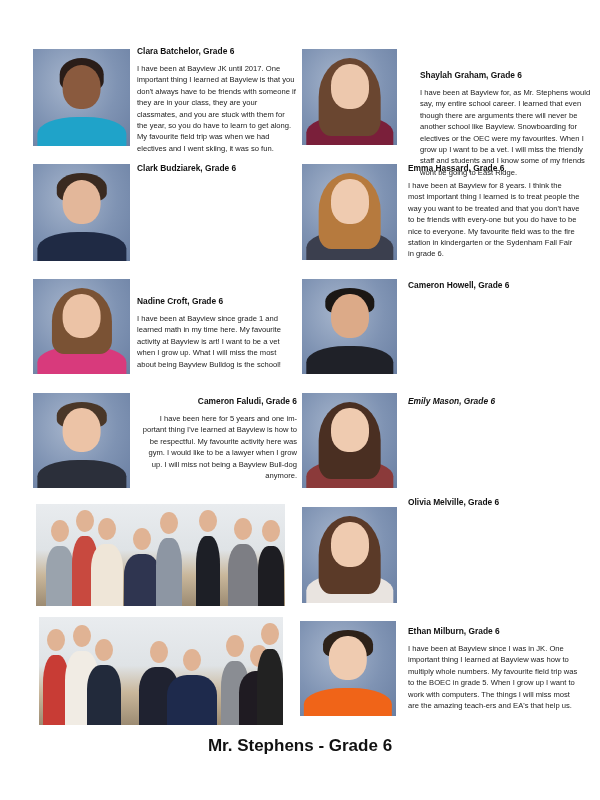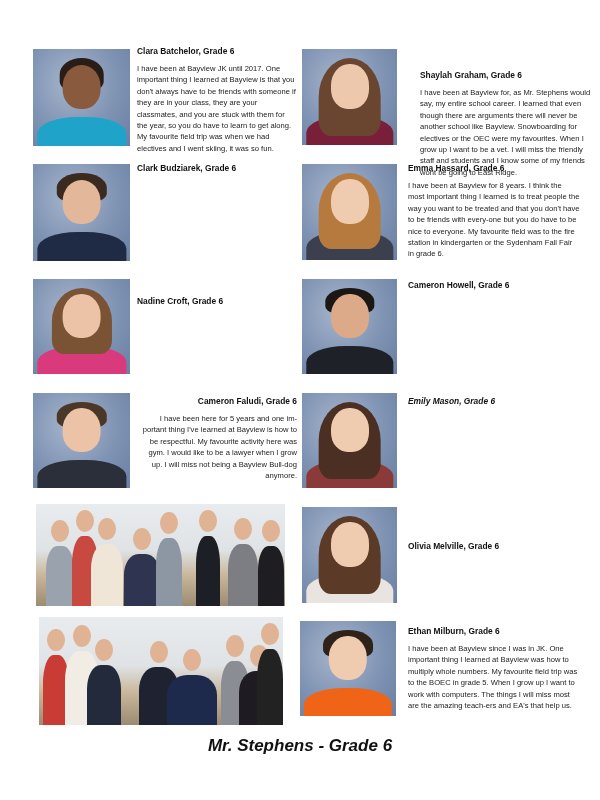--- a/index.html
+++ b/index.html
@@ -35,21 +35,21 @@
   }
   .group .kid::before {
     content:""; position:absolute; left:50%; top:-26px; width:18px; height:22px;
     transform:translateX(-50%); border-radius:50%; background:#e0b394;
   }
   .entry { position:absolute; }
   .entry .name { font-weight:bold; font-size:8.4px; line-height:11px; margin-bottom:6px; color:#111; }
   .entry .bio { font-size:7.6px; line-height:11.4px; color:#222; }
   .footer-title {
     position:absolute; left:0; width:600px; top:736px; text-align:center;
-    font-weight:bold; font-style:italic; font-size:17px; color:#111;
+    font-weight:bold; font-size:17px; color:#111;
   }
 </style>
 </head>
 <body>
 
 <div class="photo" style="left:33px;top:49px;width:97px;height:97px;">
   <div class="body" style="background:#1fa3c9;"></div>
   <div class="hair" style="background:#2a1d18;width:46%;height:34%;"></div>
   <div class="head" style="background:#8a5a3e;"></div>
 </div>
@@ -67,20 +67,21 @@
   <div class="name">Clark Budziarek, Grade 6</div>
 </div>
 
 <div class="photo" style="left:33px;top:279px;width:97px;height:95px;">
   <div class="body" style="background:#d83a7c;"></div>
   <div class="hair" style="background:#7a5234;width:62%;height:70%;border-radius:50% 50% 20% 20%;"></div>
   <div class="head" style="background:#ecc3a6;"></div>
 </div>
 <div class="entry" style="left:137px;top:280px;width:160px;margin-top:16px;">
   <div class="name">Nadine Croft, Grade 6</div>
+  <div class="bio">I have been at Bayview since grade 1 and learned math in my time here.  My favourite activity at Bayview is art!  I want to be a vet when I grow up.  What I will miss the most about being  Bayview Bulldog is the school!</div>
 </div>
 
 <div class="photo" style="left:33px;top:393px;width:97px;height:95px;">
   <div class="body" style="background:#2b2f3a;"></div>
   <div class="hair" style="background:#4a3728;height:28%;"></div>
   <div class="head" style="background:#ecc3a6;"></div>
 </div>
 <div class="entry" style="left:137px;top:396px;width:160px;text-align:right;">
   <div class="name">Cameron Faludi, Grade 6</div>
   <div class="bio">I have been here for 5 years and one im-portant thing I've learned at Bayview is how to be respectful.  My favourite activity here was gym.  I would like to be a lawyer when I grow up.  I will miss not being a Bayview Bull-dog anymore.</div>
@@ -144,21 +145,21 @@
 </div>
 <div class="entry" style="left:408px;top:396px;width:172px;font-style:italic;">
   <div class="name">Emily Mason, Grade 6</div>
 </div>
 
 <div class="photo" style="left:302px;top:507px;width:95px;height:96px;">
   <div class="body" style="background:#e9e4e0;"></div>
   <div class="hair" style="background:#5b3a28;width:66%;height:82%;border-radius:50% 50% 20% 20%;"></div>
   <div class="head" style="background:#efcbb0;"></div>
 </div>
-<div class="entry" style="left:408px;top:541px;width:172px;">
+<div class="entry" style="left:408px;top:497px;width:172px;">
   <div class="name">Olivia Melville, Grade 6</div>
 </div>
 
 <div class="photo" style="left:300px;top:621px;width:96px;height:95px;">
   <div class="body" style="background:#f06418;"></div>
   <div class="hair" style="background:#2e2219;height:30%;"></div>
   <div class="head" style="background:#efcbb0;"></div>
 </div>
 <div class="entry" style="left:408px;top:626px;width:172px;">
   <div class="name">Ethan Milburn, Grade 6</div>

